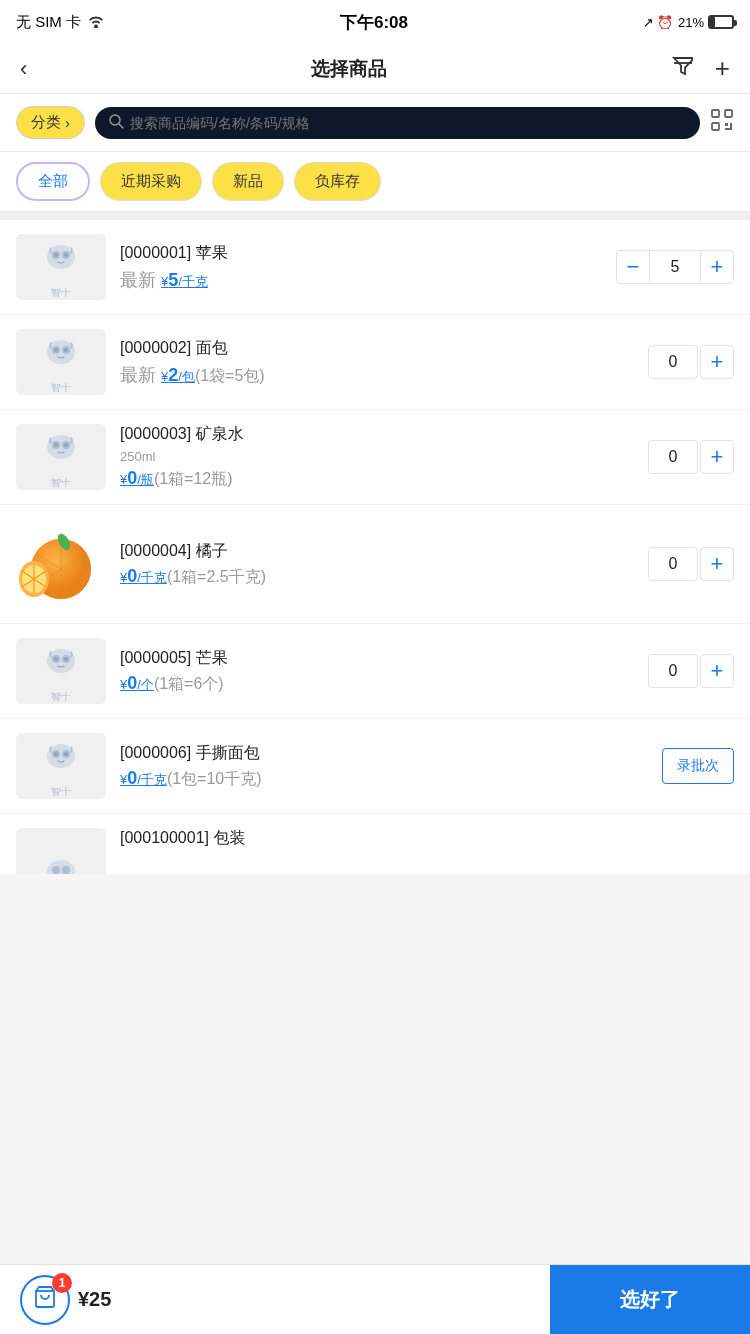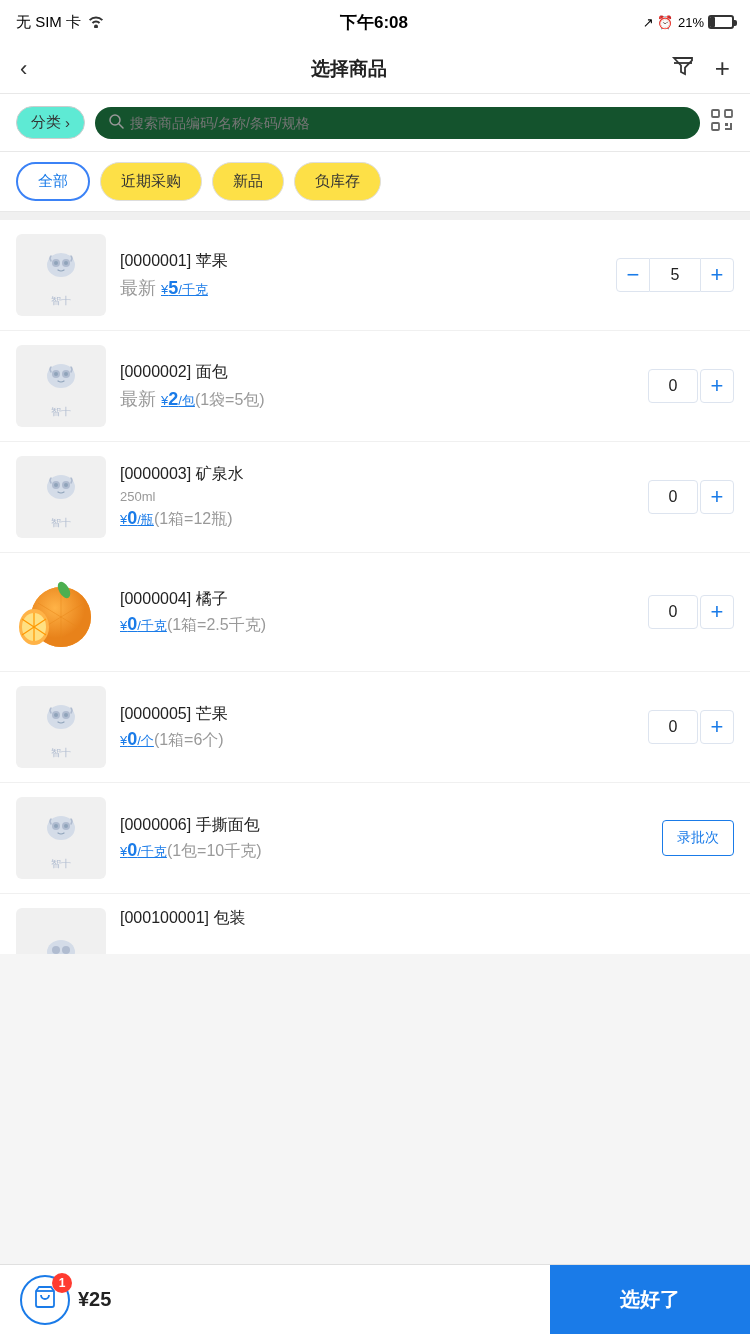--- a/index.html
+++ b/index.html
@@ -47,30 +47,30 @@
       align-items: center;
       gap: 10px;
       border-bottom: 1px solid #e8e8e8;
     }
     .category-btn {
       border: 1px solid #ccc;
       border-radius: 18px;
       padding: 6px 14px;
       font-size: 15px;
       color: #333;
-      background: #5eead4;
+      background: #fde047;
       white-space: nowrap;
       cursor: pointer;
       display: flex;
       align-items: center;
       gap: 4px;
     }
     .search-input-wrap {
       flex: 1;
-      background: #14532d;
+      background: #0f172a;
       border-radius: 20px;
       display: flex;
       align-items: center;
       padding: 7px 14px;
       gap: 6px;
     }
     .search-icon { color: #999; font-size: 15px; }
     .search-input {
       border: none;
       background: transparent;
@@ -94,40 +94,40 @@
       border-radius: 20px;
       font-size: 15px;
       border: 1px solid #ddd;
       background: #fde047;
       color: #333;
       cursor: pointer;
     }
     .tab-btn.active {
       background: #fff;
       color: #1a7be8;
-      border: 2px solid #3b82f6;
+      border: 2px solid #c4b5fd;
       font-weight: 500;
     }
 
     
     .divider { height: 8px; background: #f0f0f0; }
 
     
     .product-list { background: #fff; }
     .product-item {
       display: flex;
       align-items: center;
       padding: 14px 16px;
       border-bottom: 1px solid #f0f0f0;
       gap: 14px;
       background: #fff;
     }
     .product-img {
       width: 90px;
-      height: 82px;
+      height: 66px;
       border-radius: 6px;
       background: #f0f0f0;
       display: flex;
       align-items: center;
       justify-content: center;
       overflow: hidden;
       flex-shrink: 0;
     }
     .owl-placeholder {
       display: flex;

